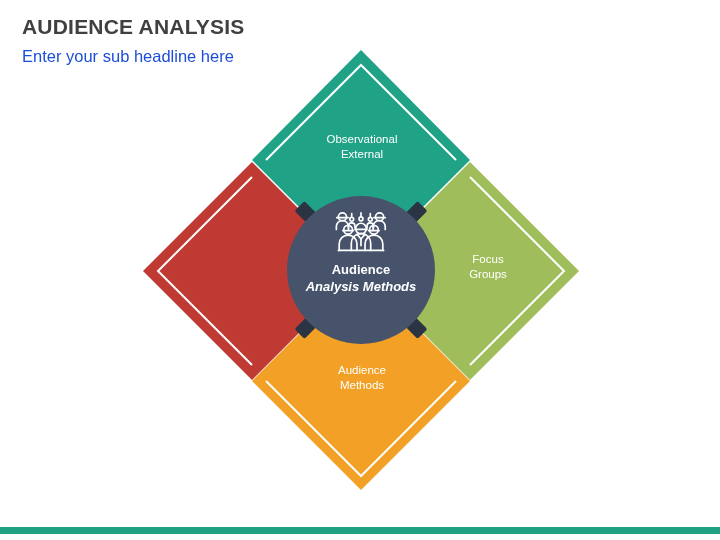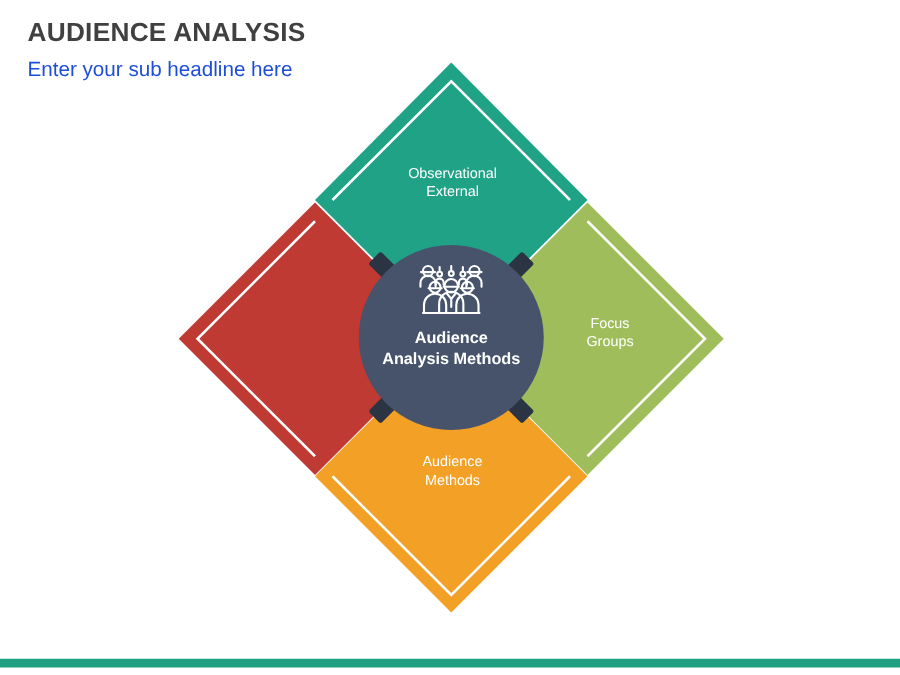--- a/index.html
+++ b/index.html
@@ -98,21 +98,21 @@
   }
   #center-text {
     margin-top: 9px;
     text-align: center;
     color: #ffffff;
     font-weight: bold;
     font-size: 13px;
     line-height: 17px;
     width: 138px;
   }
-  #center-text .line2 { display: block; }
+  #center-text .line2 { display: block; font-style: italic; }
 
   
   #bottom-bar {
     position: absolute;
     left: 0;
     bottom: 6px;
     width: 720px;
     height: 7px;
     background: #21a184;
   }

